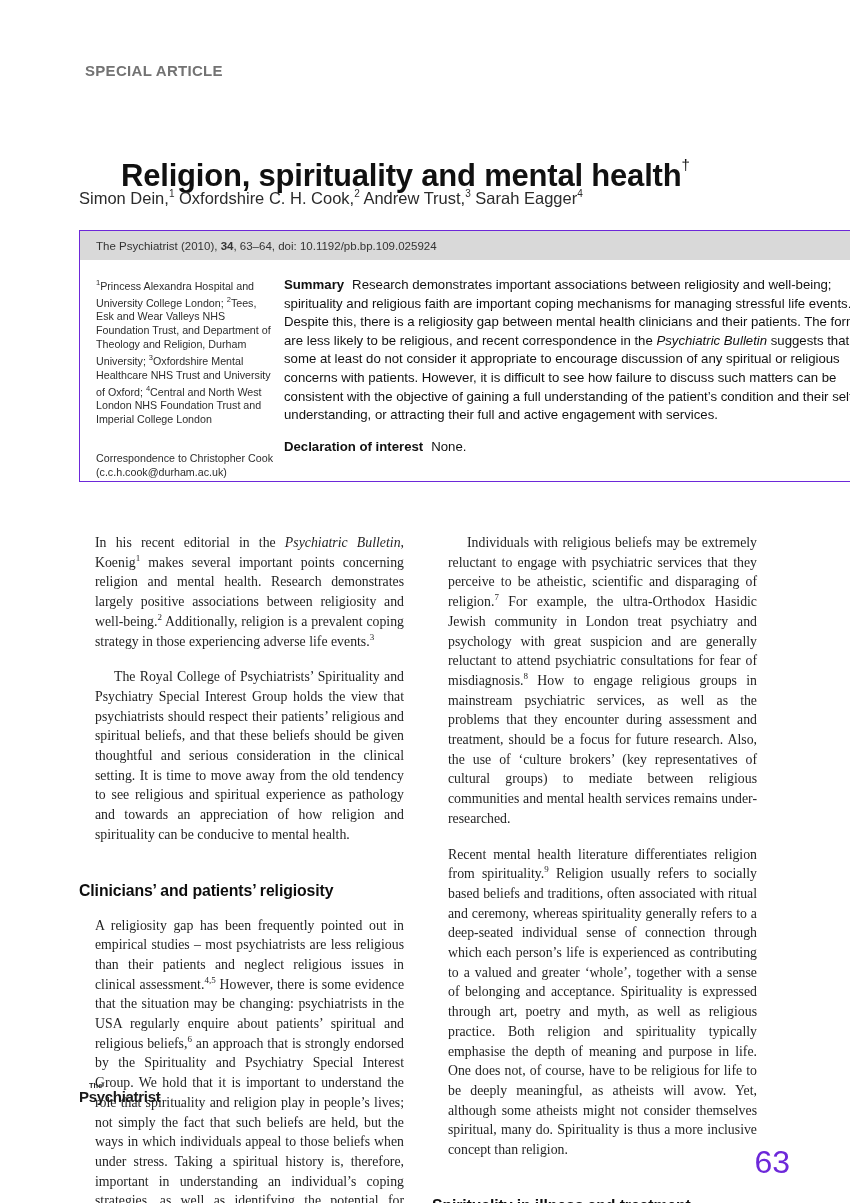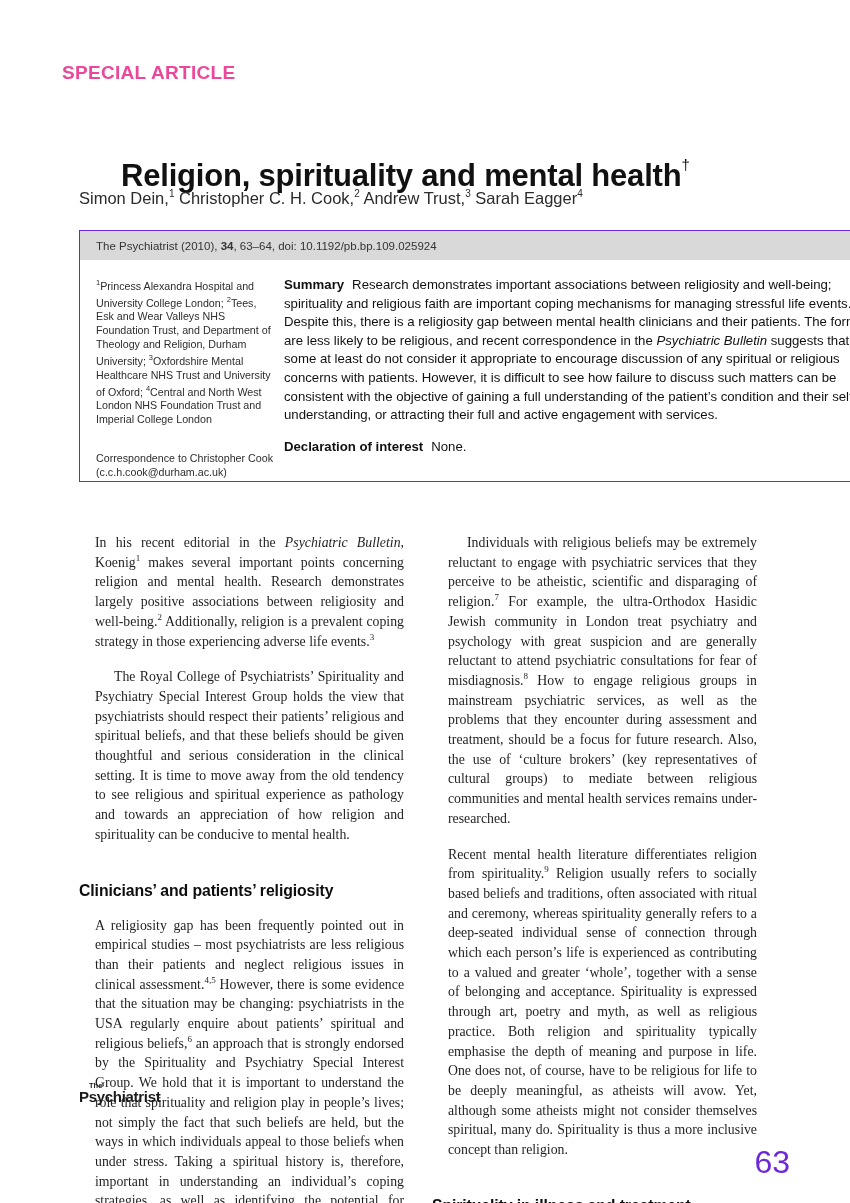--- a/index.html
+++ b/index.html
@@ -5,22 +5,22 @@
   html,body { margin:0; padding:0; background:#ffffff; }
   body {
     width:850px; height:1203px; position:relative; overflow:hidden;
     font-family:"Liberation Sans", sans-serif; color:#1a1a1a;
     -webkit-font-smoothing:antialiased;
   }
   .page { position:absolute; inset:0; }
 
   
   .kicker {
-    position:absolute; left:62px; top:62px;
-    font-size:19px; font-weight:bold; letter-spacing:0.3px; color:#ec4899;
+    position:absolute; left:85px; top:62px;
+    font-size:15px; font-weight:bold; letter-spacing:0.3px; color:#737373;
   }
   .article-title {
     position:absolute; left:78px; top:137px;
     font-size:31px; font-weight:bold; color:#111; letter-spacing:-0.2px;margin-left:43px;
   }
   .article-title sup { font-size:15px; font-weight:normal; position:relative; top:-4px; }
   .authors {
     position:absolute; left:79px; top:188px;
     font-size:16.5px; font-weight:400; color:#2b2b2b;
   }
@@ -91,21 +91,21 @@
 </style>
 </head>
 <body>
 
 <div class="page">
 
   <div class="kicker">SPECIAL ARTICLE</div>
 
   <h1 class="article-title"><span>Religion, spirituality and mental health</span><sup>†</sup></h1>
 
-  <div class="authors"><span>Simon Dein,</span><sup>1</sup><span> Christopher C. H. Cook,</span><sup>2</sup><span> Andrew Trust,</span><sup>3</sup><span> Sarah Eagger</span><sup>4</sup></div>
+  <div class="authors"><span>Simon Dein,</span><sup>1</sup><span> Oxfordshire C. H. Cook,</span><sup>2</sup><span> Andrew Trust,</span><sup>3</sup><span> Sarah Eagger</span><sup>4</sup></div>
 
   <div class="infobox">
     <div class="citation-bar">
       <span><span>The Psychiatrist (2010), </span><span class="run-b">34</span><span>, 63–64, doi: 10.1192/pb.bp.109.025924</span></span>
     </div>
     <div class="infobox-content">
       <div class="aff-col">
         <p><sup>1</sup><span>Princess Alexandra Hospital and University College London; </span><sup>2</sup><span>Tees, Esk and Wear Valleys NHS Foundation Trust, and Department of Theology and Religion, Durham University; </span><sup>3</sup><span>Oxfordshire Mental Healthcare NHS Trust and University of Oxford; </span><sup>4</sup><span>Central and North West London NHS Foundation Trust and Imperial College London</span></p>
         <p>Correspondence to Christopher Cook (c.c.h.cook@durham.ac.uk)</p>
       </div>

